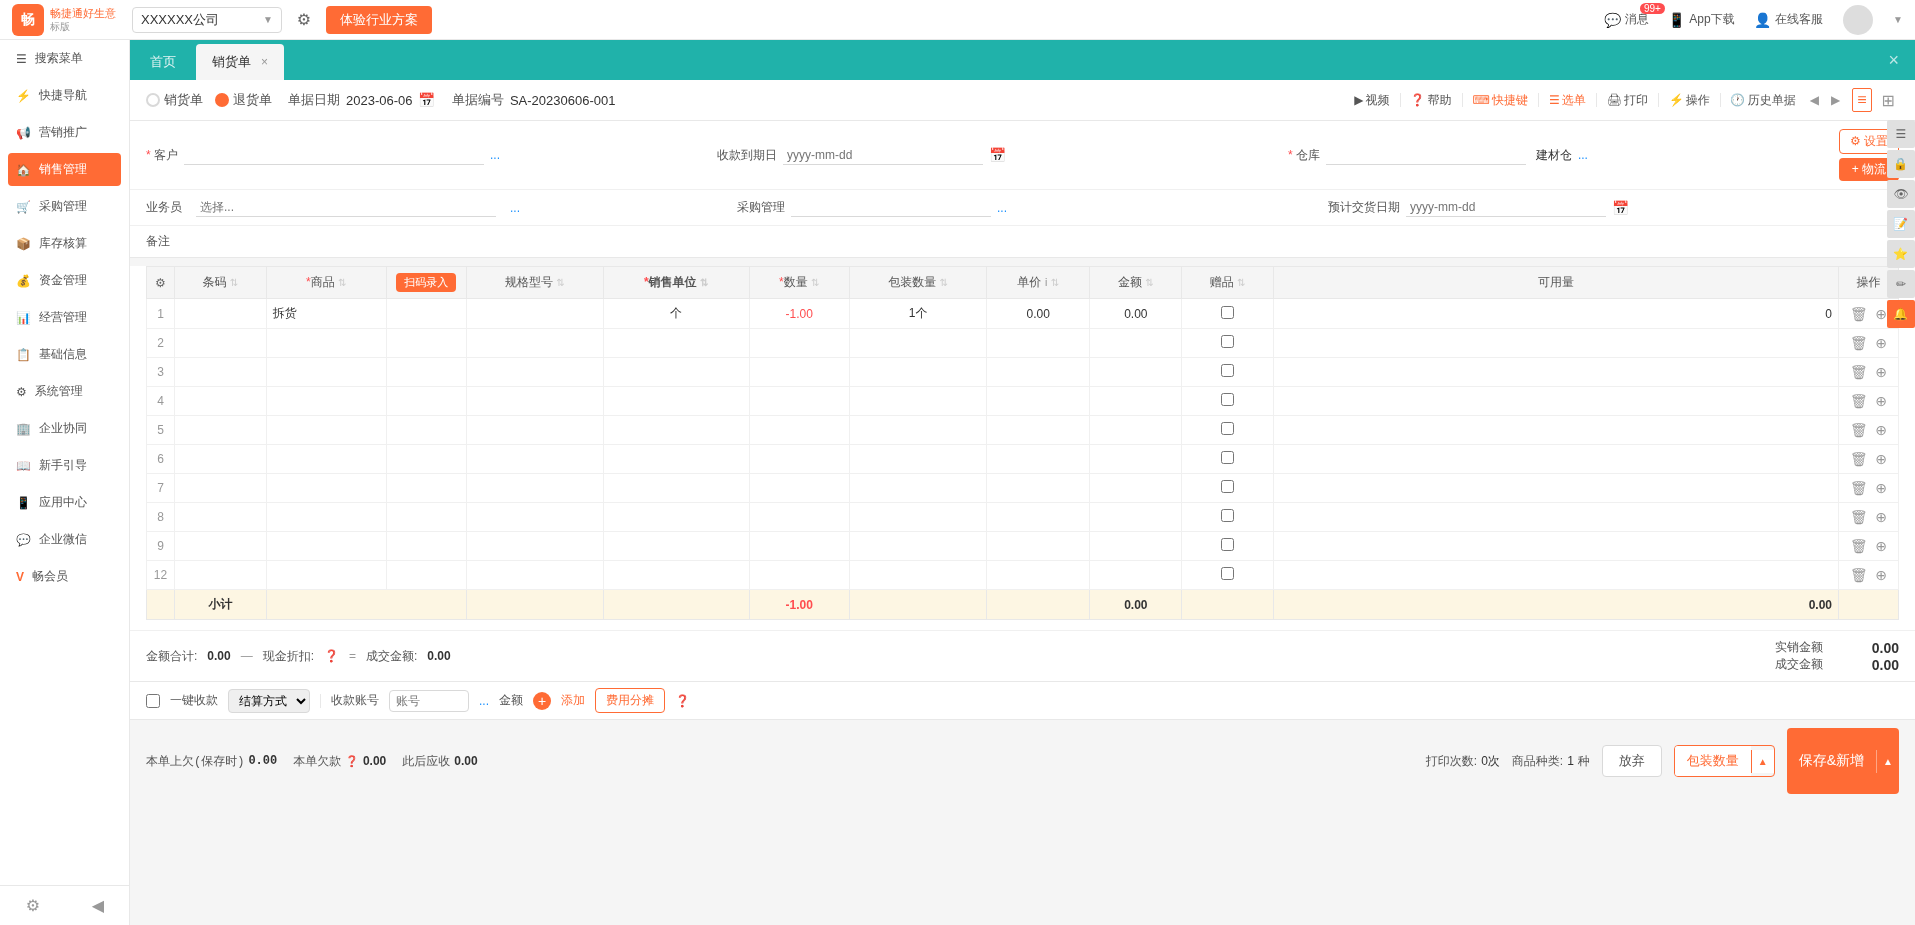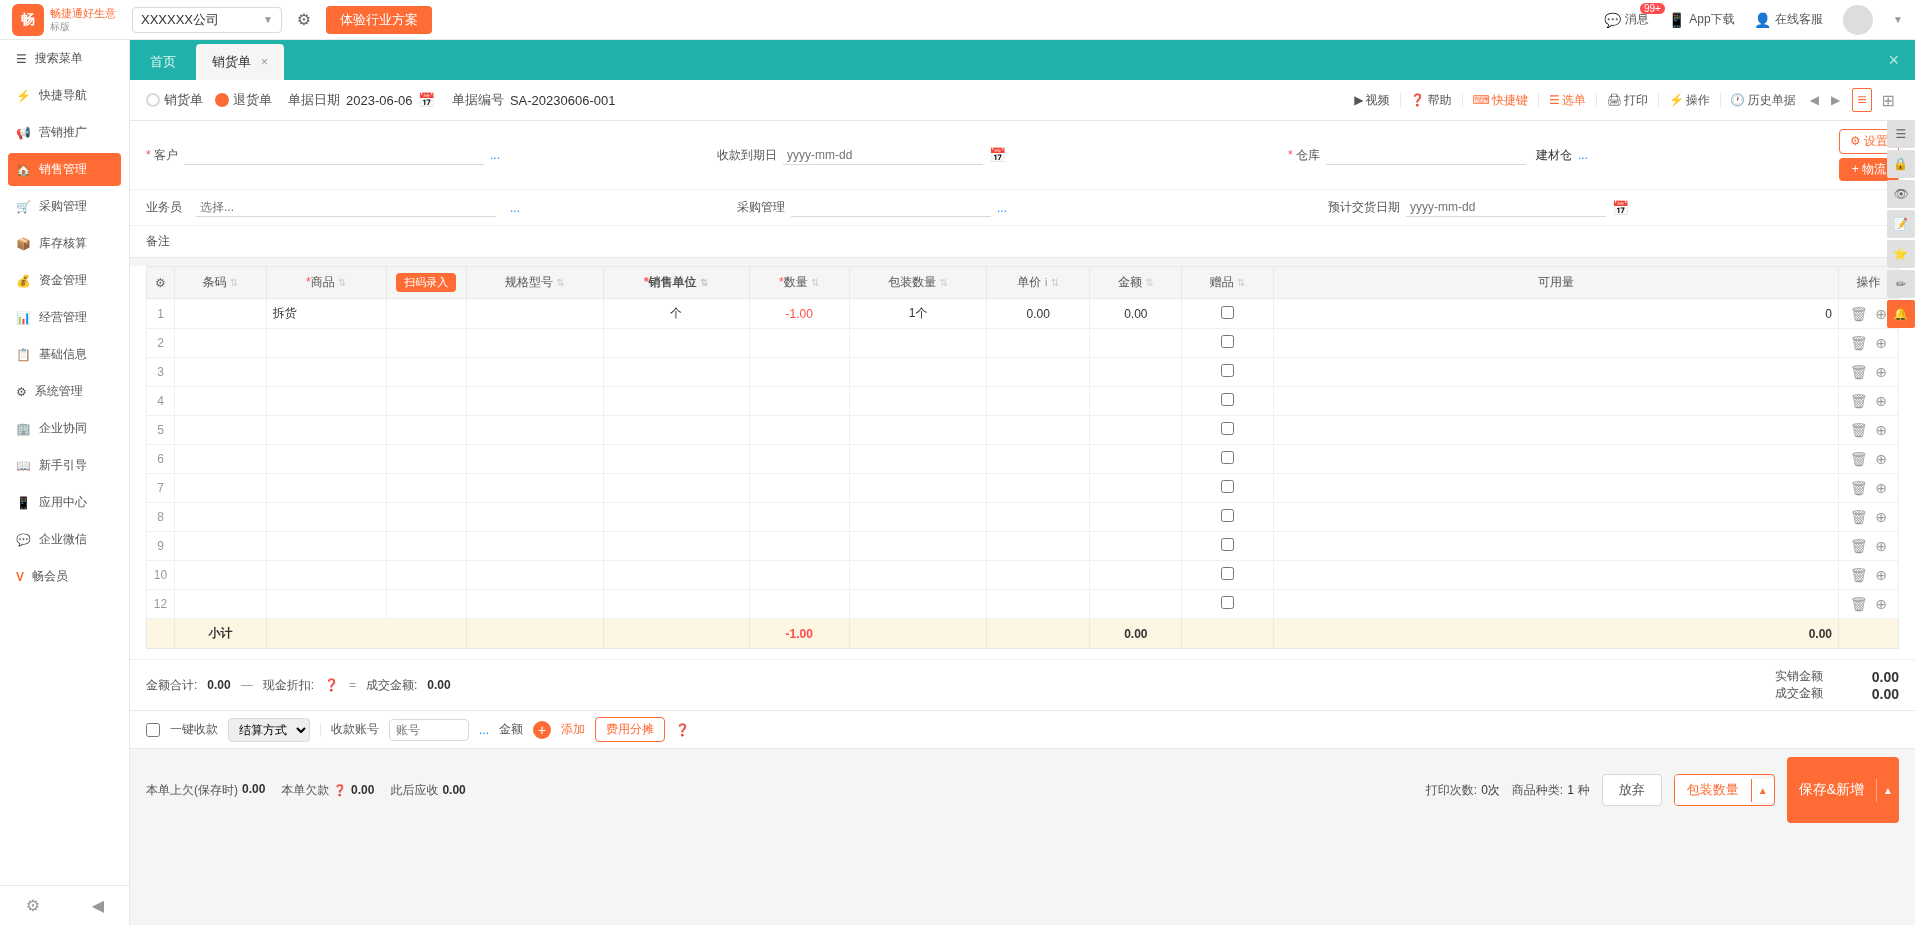--- a/index.html
+++ b/index.html
@@ -438,40 +438,20 @@
     <td style="padding:6px; border:1px solid #f0f0f0; text-align:center;">
       <input type="checkbox" style="cursor: pointer;">
     </td>
     <td style="padding:6px; border:1px solid #f0f0f0; text-align:right; min-width:300px;"></td>
     <td style="padding:6px; border:1px solid #f0f0f0; text-align:center;">
       <span style="cursor:pointer; color:#999; margin-right:4px; font-size:14px;">🗑</span>
       <span style="cursor:pointer; color:#999; font-size:14px;">⊕</span>
     </td>
   </tr>
             <tr style="border-bottom: 1px solid rgb(240, 240, 240);">
-    <td style="padding:6px; border:1px solid #f0f0f0; text-align:center; color:#999; width:28px;">10</td>
-    <td style="padding:6px; border:1px solid #f0f0f0;"></td>
-    <td style="padding:6px; border:1px solid #f0f0f0; text-align:left;"></td>
-    <td style="padding:6px; border:1px solid #f0f0f0;"></td>
-    <td style="padding:6px; border:1px solid #f0f0f0;"></td>
-    <td style="padding:6px; border:1px solid #f0f0f0; text-align:center;"></td>
-    <td style="padding:6px; border:1px solid #f0f0f0; text-align:center; color:#333;"></td>
-    <td style="padding:6px; border:1px solid #f0f0f0; text-align:center;"></td>
-    <td style="padding:6px; border:1px solid #f0f0f0; text-align:center;"></td>
-    <td style="padding:6px; border:1px solid #f0f0f0; text-align:center;"></td>
-    <td style="padding:6px; border:1px solid #f0f0f0; text-align:center;">
-      <input type="checkbox" style="cursor: pointer;">
-    </td>
-    <td style="padding:6px; border:1px solid #f0f0f0; text-align:right; min-width:300px;"></td>
-    <td style="padding:6px; border:1px solid #f0f0f0; text-align:center;">
-      <span style="cursor:pointer; color:#999; margin-right:4px; font-size:14px;">🗑</span>
-      <span style="cursor:pointer; color:#999; font-size:14px;">⊕</span>
-    </td>
-  </tr>
-            <tr style="border-bottom: 1px solid rgb(240, 240, 240);">
     <td style="padding:6px; border:1px solid #f0f0f0; text-align:center; color:#999; width:28px;">12</td>
     <td style="padding:6px; border:1px solid #f0f0f0;"></td>
     <td style="padding:6px; border:1px solid #f0f0f0; text-align:left;"></td>
     <td style="padding:6px; border:1px solid #f0f0f0;"></td>
     <td style="padding:6px; border:1px solid #f0f0f0;"></td>
     <td style="padding:6px; border:1px solid #f0f0f0; text-align:center;"></td>
     <td style="padding:6px; border:1px solid #f0f0f0; text-align:center; color:#333;"></td>
     <td style="padding:6px; border:1px solid #f0f0f0; text-align:center;"></td>
     <td style="padding:6px; border:1px solid #f0f0f0; text-align:center;"></td>
     <td style="padding:6px; border:1px solid #f0f0f0; text-align:center;"></td>
@@ -538,21 +518,21 @@
       <span style="color:#1890ff; cursor:pointer; font-size:12px;">...</span>
       <span style="color:#555;">金额</span>
       <button style="background:#ff6b35; color:#fff; border:none; border-radius:50%; width:18px; height:18px; display:inline-flex; align-items:center; justify-content:center; cursor:pointer; font-size:14px; line-height:1;">+</button>
       <span style="color:#ff6b35;">添加</span>
       <button style="border:1px solid #ff6b35; color:#ff6b35; background:#fff; border-radius:4px; padding:3px 10px; cursor:pointer; font-size:12px;">费用分摊</button>
       <span style="color:#999; cursor:pointer; font-size:12px;">❓</span>
     </div>
 
     <div style="background:#f5f5f5; padding:8px 16px; border-top:1px solid #e8e8e8; display:flex; align-items:center; font-size:12px; gap:16px;">
       <div style="display:flex; align-items:center; gap:16px;">
-        <div style="display:flex; align-items:flex-start; gap:4px;">
+        <div style="display:flex; align-items:center; gap:4px;font-family:Liberation Mono, monospace;">
           <span style="color:#555;">本单上欠(保存时)</span>
           <span style="color:#333; font-weight:bold;">0.00</span>
         </div>
         <div style="display:flex; align-items:center; gap:4px;">
           <span style="color:#555;">本单欠款</span>
           <span style="color:#999; cursor:pointer; font-size:11px;">❓</span>
           <span style="color:#333; font-weight:bold;">0.00</span>
         </div>
         <div style="display:flex; align-items:center; gap:4px;">
           <span style="color:#555;">此后应收</span>

